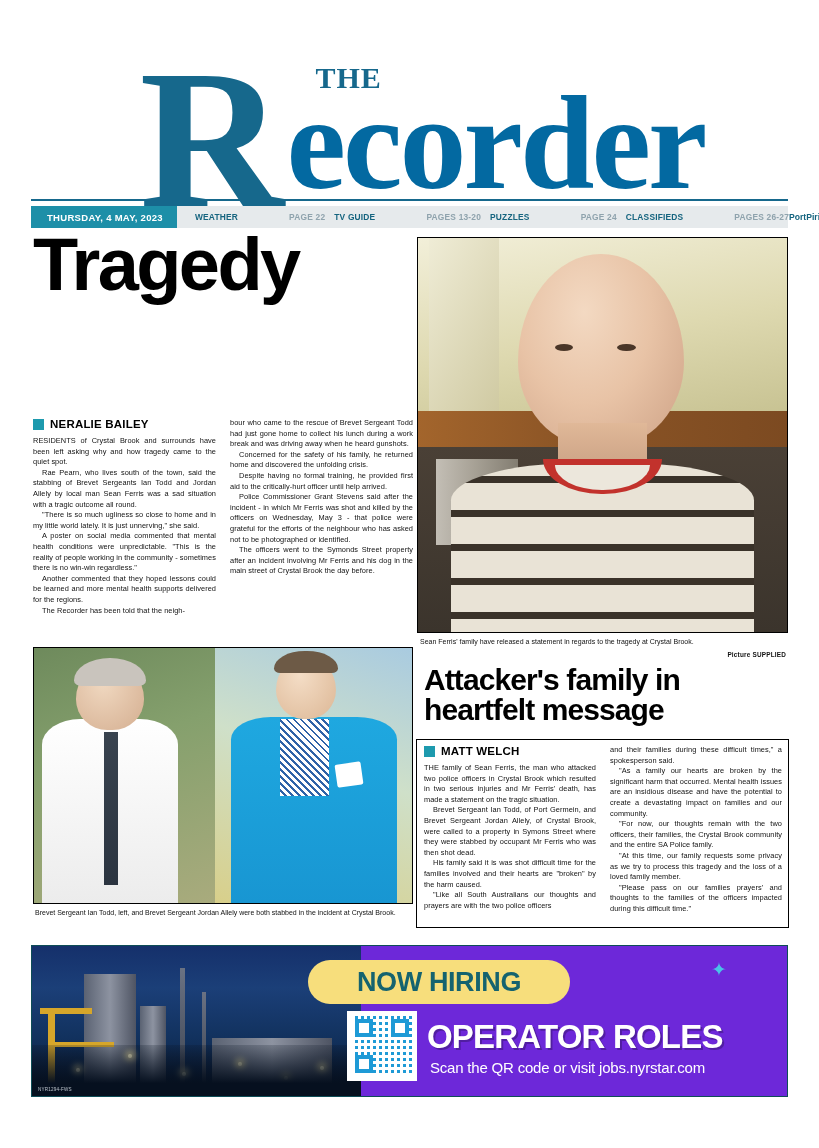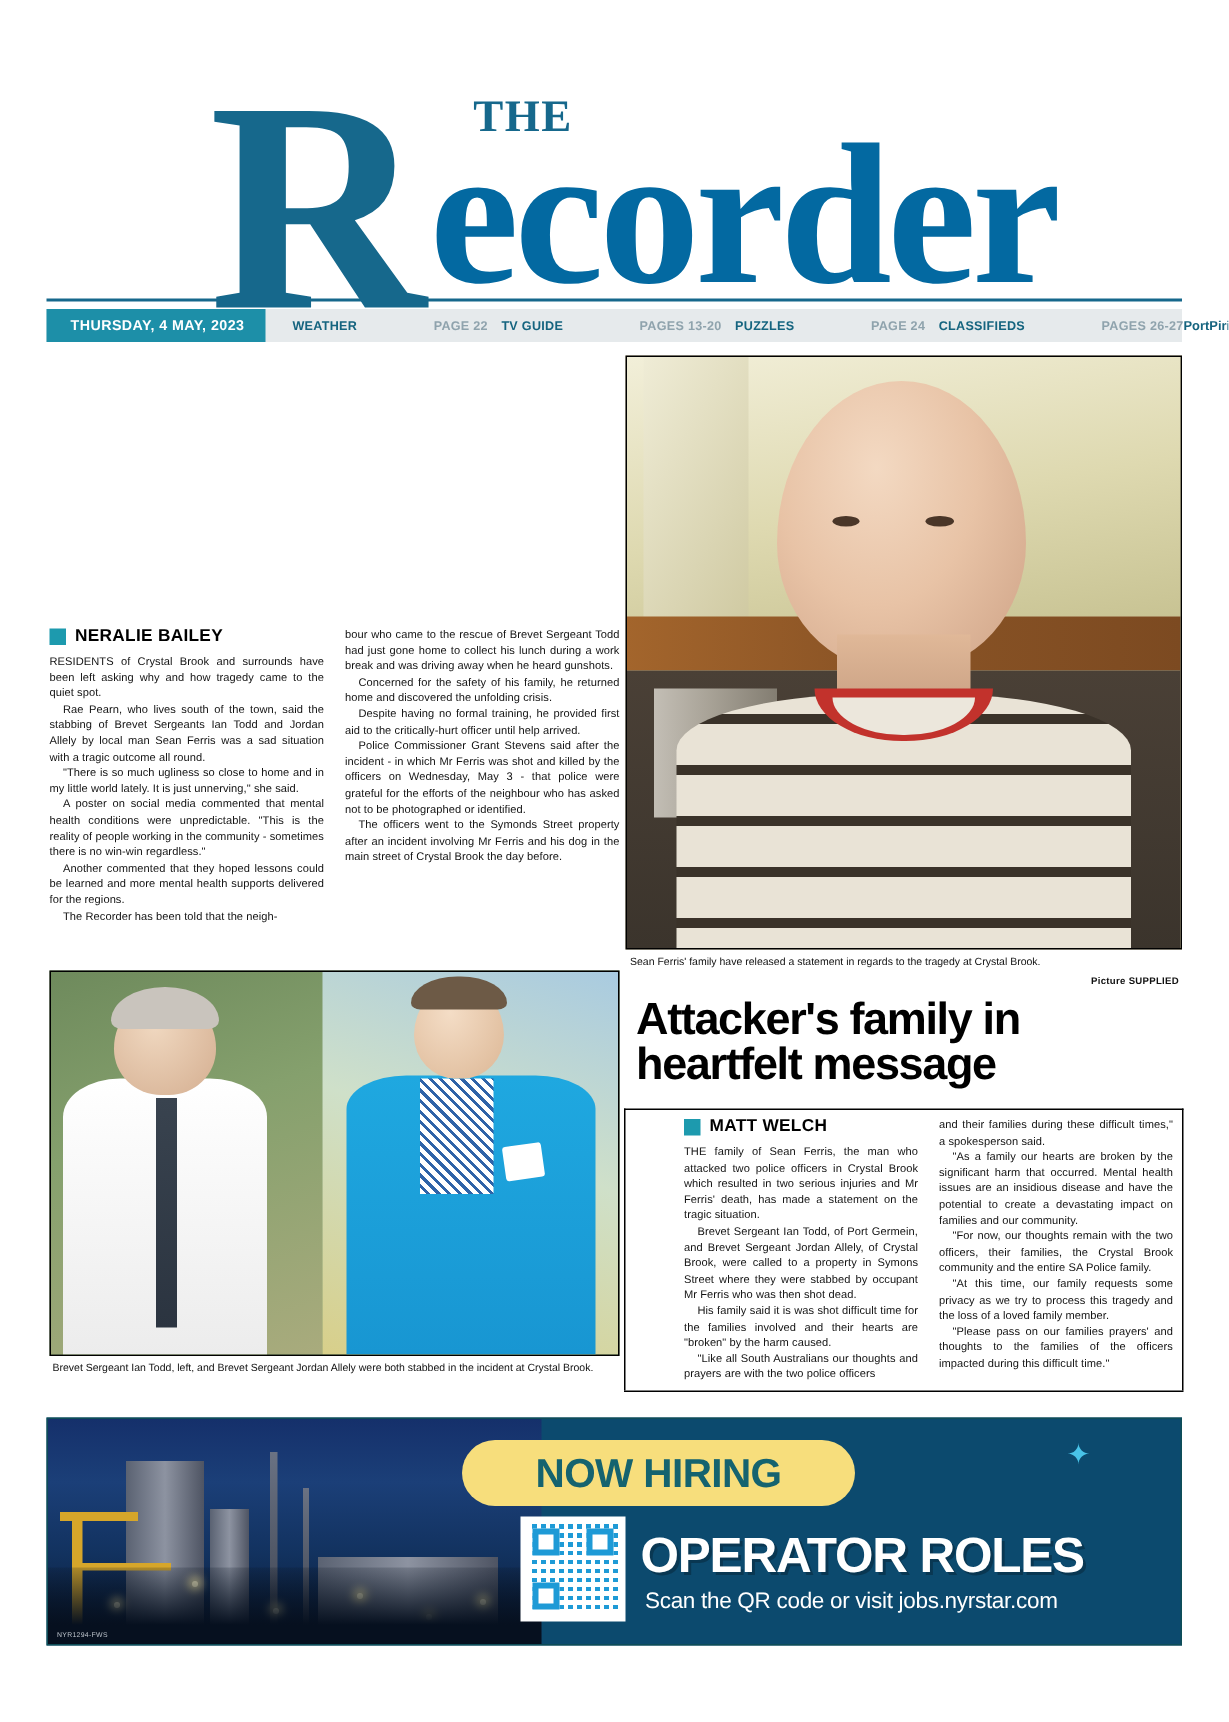--- a/index.html
+++ b/index.html
@@ -261,21 +261,21 @@
   .sec2-rule-l { position:absolute; left:416px; top:739px; width:1px; height:188px; background:#000; }
   .sec2-rule-r { position:absolute; left:788px; top:739px; width:1px; height:188px; background:#000; }
   .sec2-rule-t { position:absolute; left:416px; top:739px; width:373px; height:1px; background:#000; }
   .sec2-rule-b { position:absolute; left:416px; top:927px; width:373px; height:1px; background:#000; }
 
   
   #ad {
     position: absolute;
     left: 31px; top: 945px;
     width: 757px; height: 152px;
-    background: #0c4a6e;
+    background: #6d28d9;
     overflow: hidden;
     border: 1px solid #0e4d57;
   }
   .ad-photo {
     position: absolute; left: 0; top: 0;
     width: 329px; height: 100%;
     background: linear-gradient(180deg,#15306b 0%, #1b3f78 28%, #12325f 60%, #0a1a33 100%);
     overflow: hidden;
   }
   .ad-silo { position:absolute; background: linear-gradient(90deg,#5a6272,#8d93a1,#4e5463); }
@@ -376,20 +376,21 @@
       <span class="il-weak">PAGES 13-20</span>
       <span class="il-strong">PUZZLES</span>
       <span class="il-weak">PAGE 24</span>
       <span class="il-strong">CLASSIFIEDS</span>
       <span class="il-weak">PAGES 26-27</span>
     </div>
     <div class="infobar-site">PortPirieRecorder.com.au | $2.50</div>
   </div>
 
   <div class="lead-head">
+    <div>Tragedy</div>
   </div>
 
   <div class="lead-cols">
     <div class="cols2">
       <div class="col">
         <div class="byline">
           <span class="byline-sq"></span>
           <span class="byline-name">NERALIE BAILEY</span>
         </div>
         <div class="body-text">
@@ -435,21 +436,21 @@
     <div>Attacker's family in</div>
     <div>heartfelt message</div>
   </div>
 
   <div class="sec2-rule-t"></div>
   <div class="sec2-rule-b"></div>
   <div class="sec2-rule-l"></div>
   <div class="sec2-rule-r"></div>
 
   <div class="sec2-cols">
-    <div class="cols2" style="gap:14px;margin-left:32px;">
+    <div class="cols2" style="gap:14px;">
       <div class="col" style="width:172px;">
         <div class="byline">
           <span class="byline-sq"></span>
           <span class="byline-name">MATT WELCH</span>
         </div>
         <div class="body-text">
           <p class="first">THE family of Sean Ferris, the man who attacked two police officers in Crystal Brook which resulted in two serious injuries and Mr Ferris' death, has made a statement on the tragic situation.</p>
           <p>Brevet Sergeant Ian Todd, of Port Germein, and Brevet Sergeant Jordan Allely, of Crystal Brook, were called to a property in Symons Street where they were stabbed by occupant Mr Ferris who was then shot dead.</p>
           <p>His family said it is was shot difficult time for the families involved and their hearts are "broken" by the harm caused.</p>
           <p>"Like all South Australians our thoughts and prayers are with the two police officers</p>

